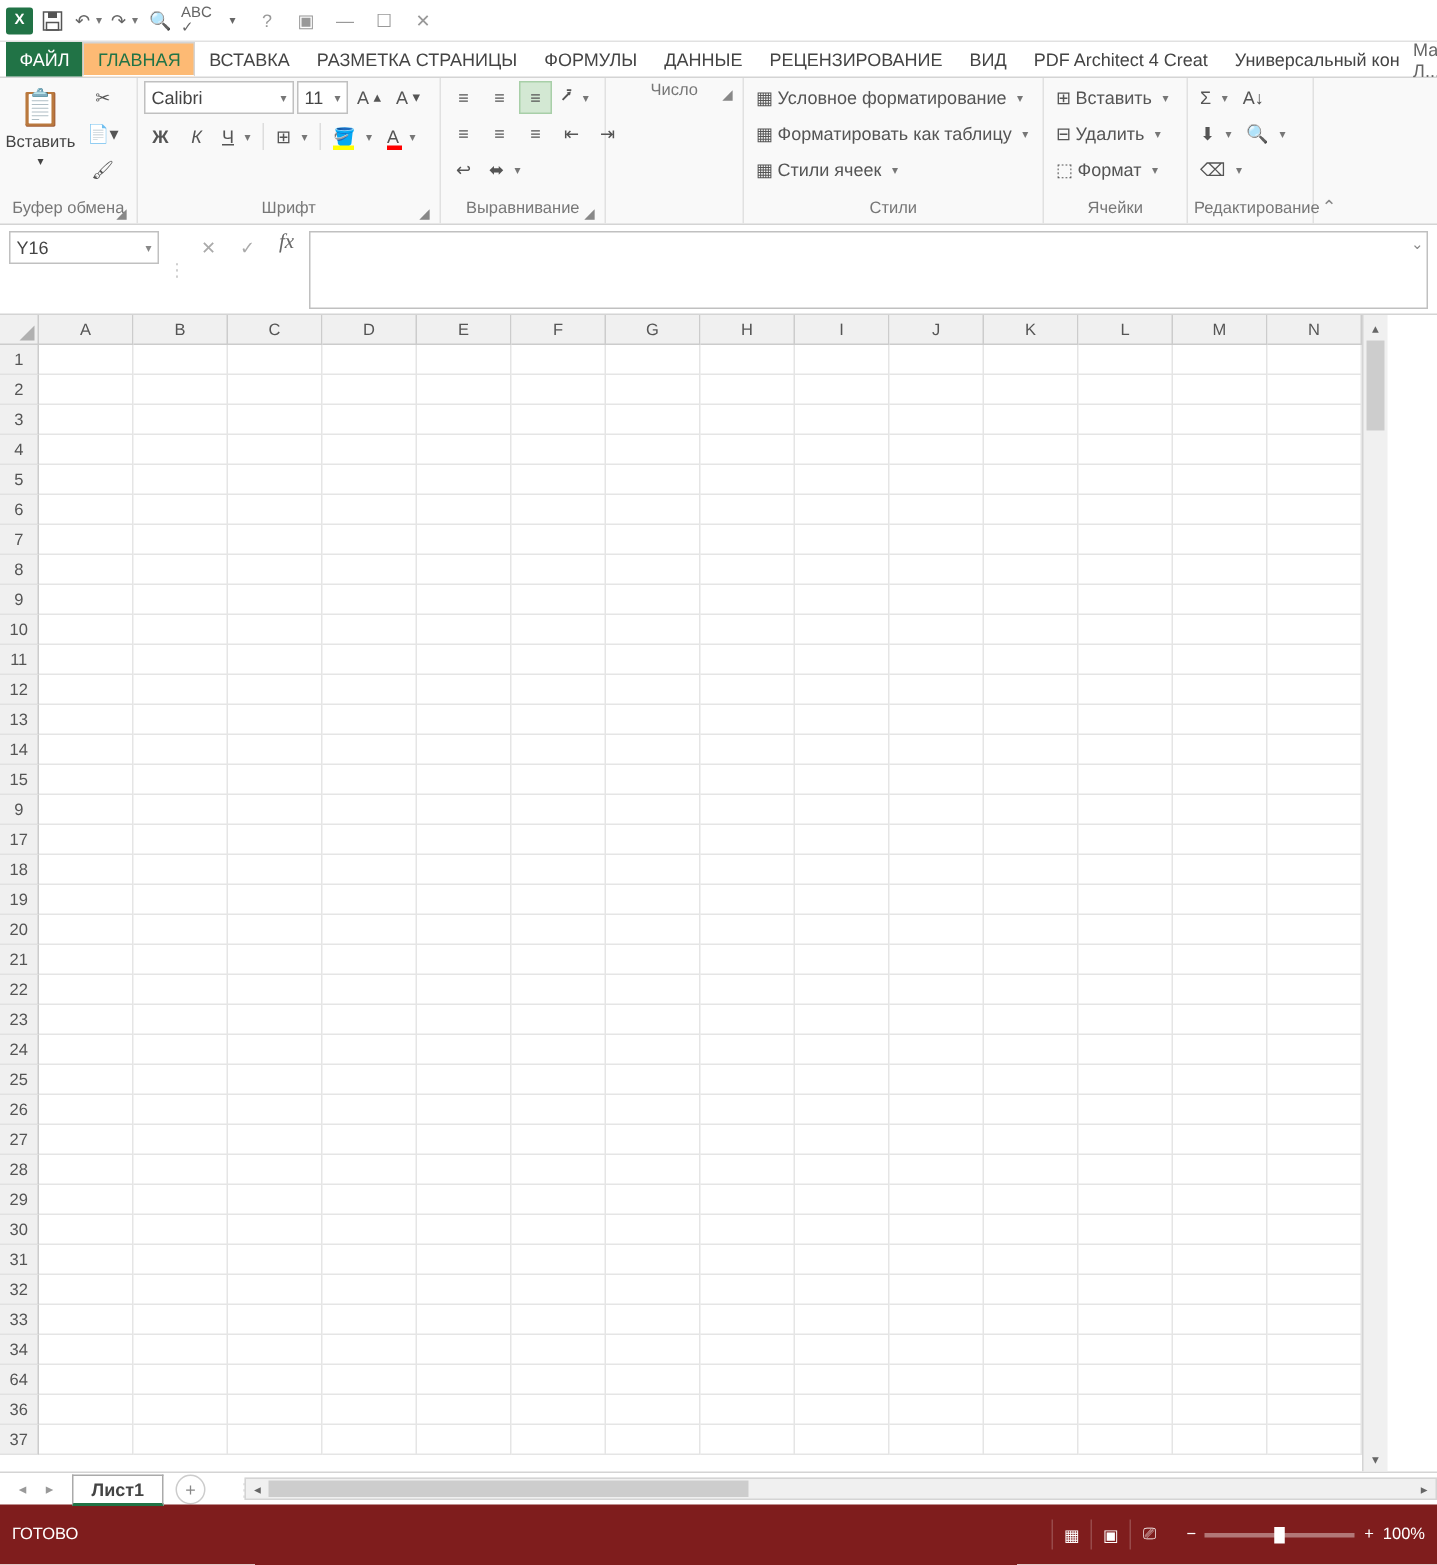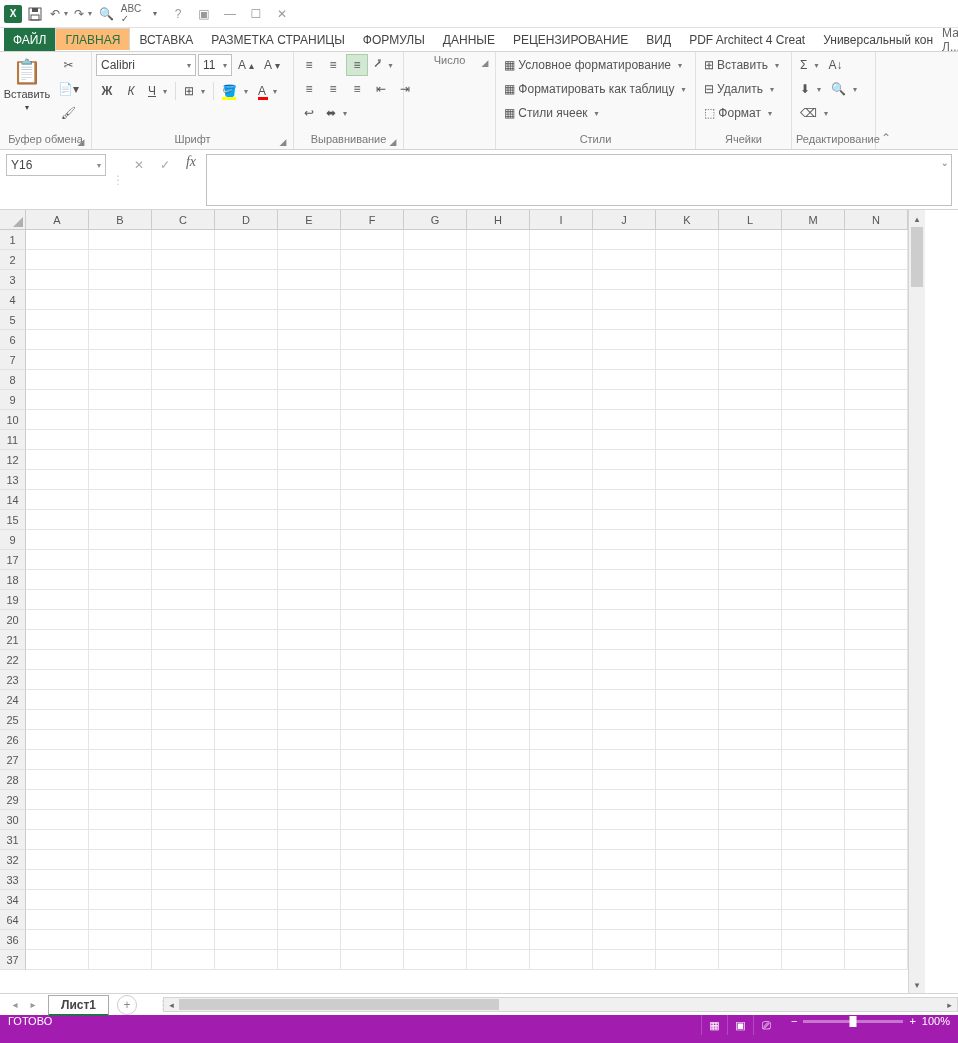--- a/index.html
+++ b/index.html
@@ -58,21 +58,21 @@
 .tab-nav .nbtn{ width:18px; height:18px; display:flex; align-items:center;justify-content:center; color:#999; font-size:10px; cursor:pointer;}
 .sheet-tab { padding:2px 12px; font-size:12px; border:1px solid #aaa; border-bottom:none; background:#fff; position:relative; top:1px; cursor:pointer;}
 .sheet-tab.active{ border-bottom:2px solid #217346; font-weight:bold;}
 .add-sheet{ width:20px; height:20px; border:1px solid #ccc; border-radius:50%; display:flex;align-items:center;justify-content:center; margin-left:8px; color:#888; cursor:pointer;}
 .hscroll-area{ flex:1; display:flex; align-items:center; margin-left:20px;}
 .hsep{ width:6px; color:#ccc; text-align:center;}
 .hscroll{ flex:1; height:15px; background:#f0f0f0; border:1px solid #d4d4d4; display:flex;}
 .hscroll .arrow{width:15px; display:flex;align-items:center;justify-content:center;font-size:9px;color:#666;cursor:pointer;}
 .hscroll .track{flex:1; position:relative;}
 .hscroll .thumb{position:absolute; left:0; top:1px; bottom:1px; width:320px; background:#cdcdcd;}
-.statusbar { height:28px; background:#a21caf; color:#fff; display:flex; align-items:flex-start; padding:0 8px; font-size:11px;}
+.statusbar { height:40px; background:#7f1d1d; color:#fff; display:flex; align-items:center; padding:0 8px; font-size:11px;}
 .statusbar .left{ flex:1;}
 .viewbtns{ display:flex; gap:0;}
 .viewbtn{ width:26px; height:20px; display:flex;align-items:center;justify-content:center; cursor:pointer; border-left:1px solid rgba(255,255,255,0.2);}
 .zoom{ display:flex; align-items:center; gap:6px; margin-left:12px;}
 .zoom-slider{ width:100px; height:3px; background:rgba(255,255,255,0.4); position:relative;}
 .zoom-slider .tick{position:absolute; left:50%; top:-3px; width:1px; height:9px; background:rgba(255,255,255,0.6);}
 .zoom-slider .handle{position:absolute; left:50%; top:-4px; width:7px; height:11px; background:#fff; transform:translateX(-50%);}
 .collapse-ribbon{ width:20px; display:flex; align-items:flex-end; justify-content:center; padding-bottom:4px; color:#888; cursor:pointer;}
 svg { display:block; }
 </style>

